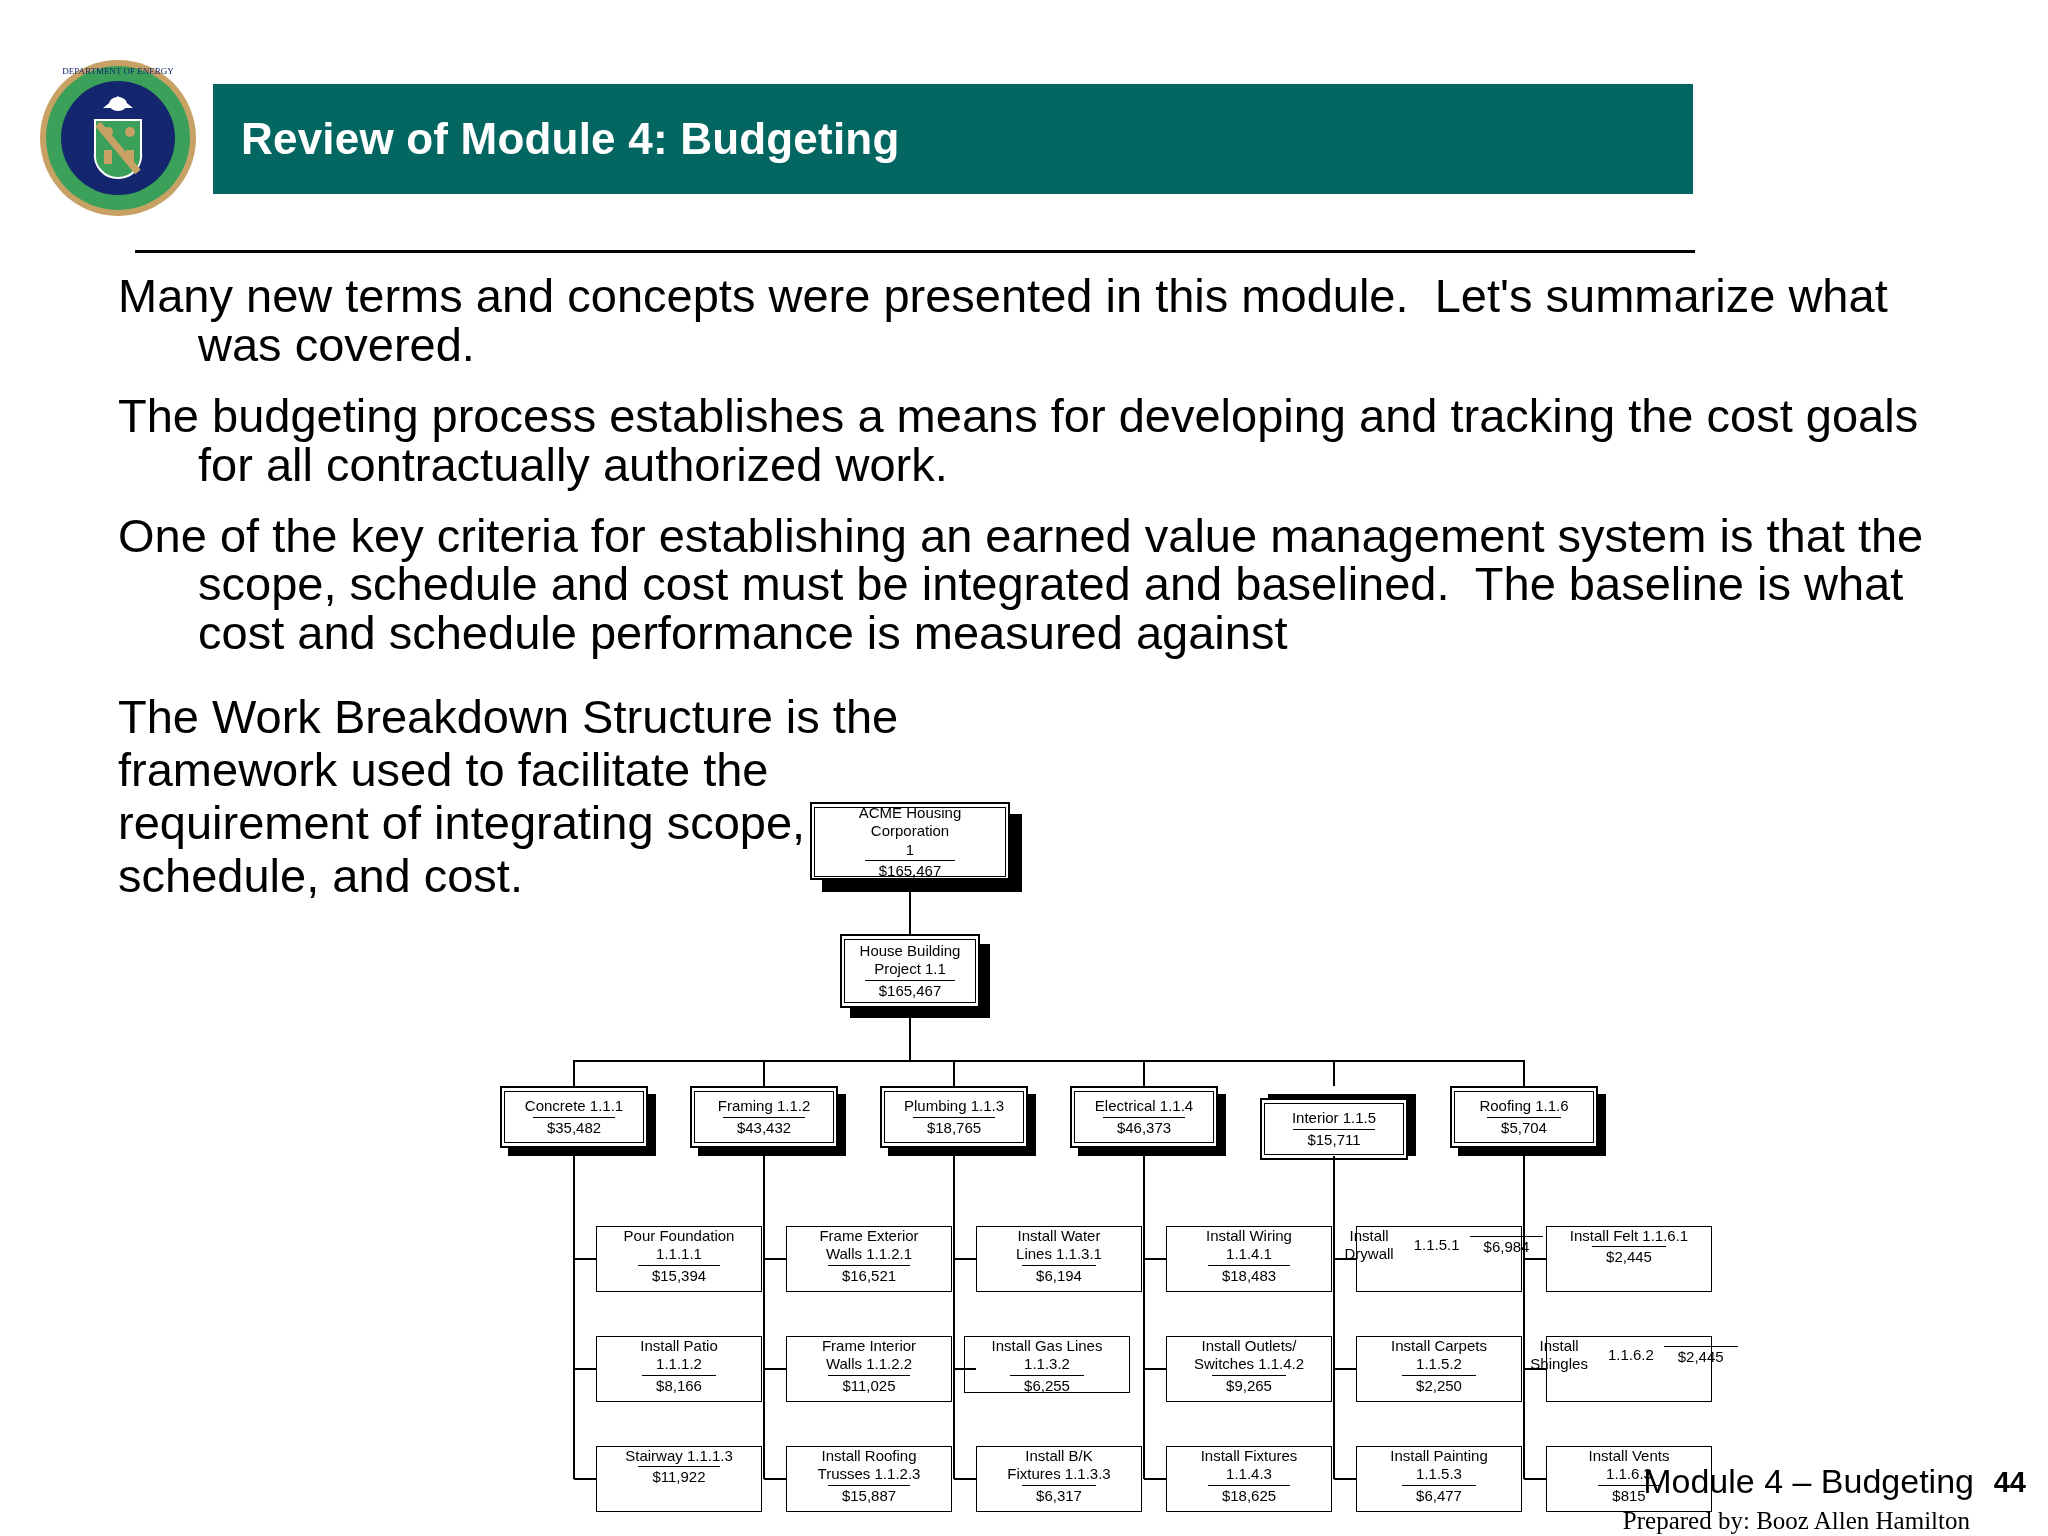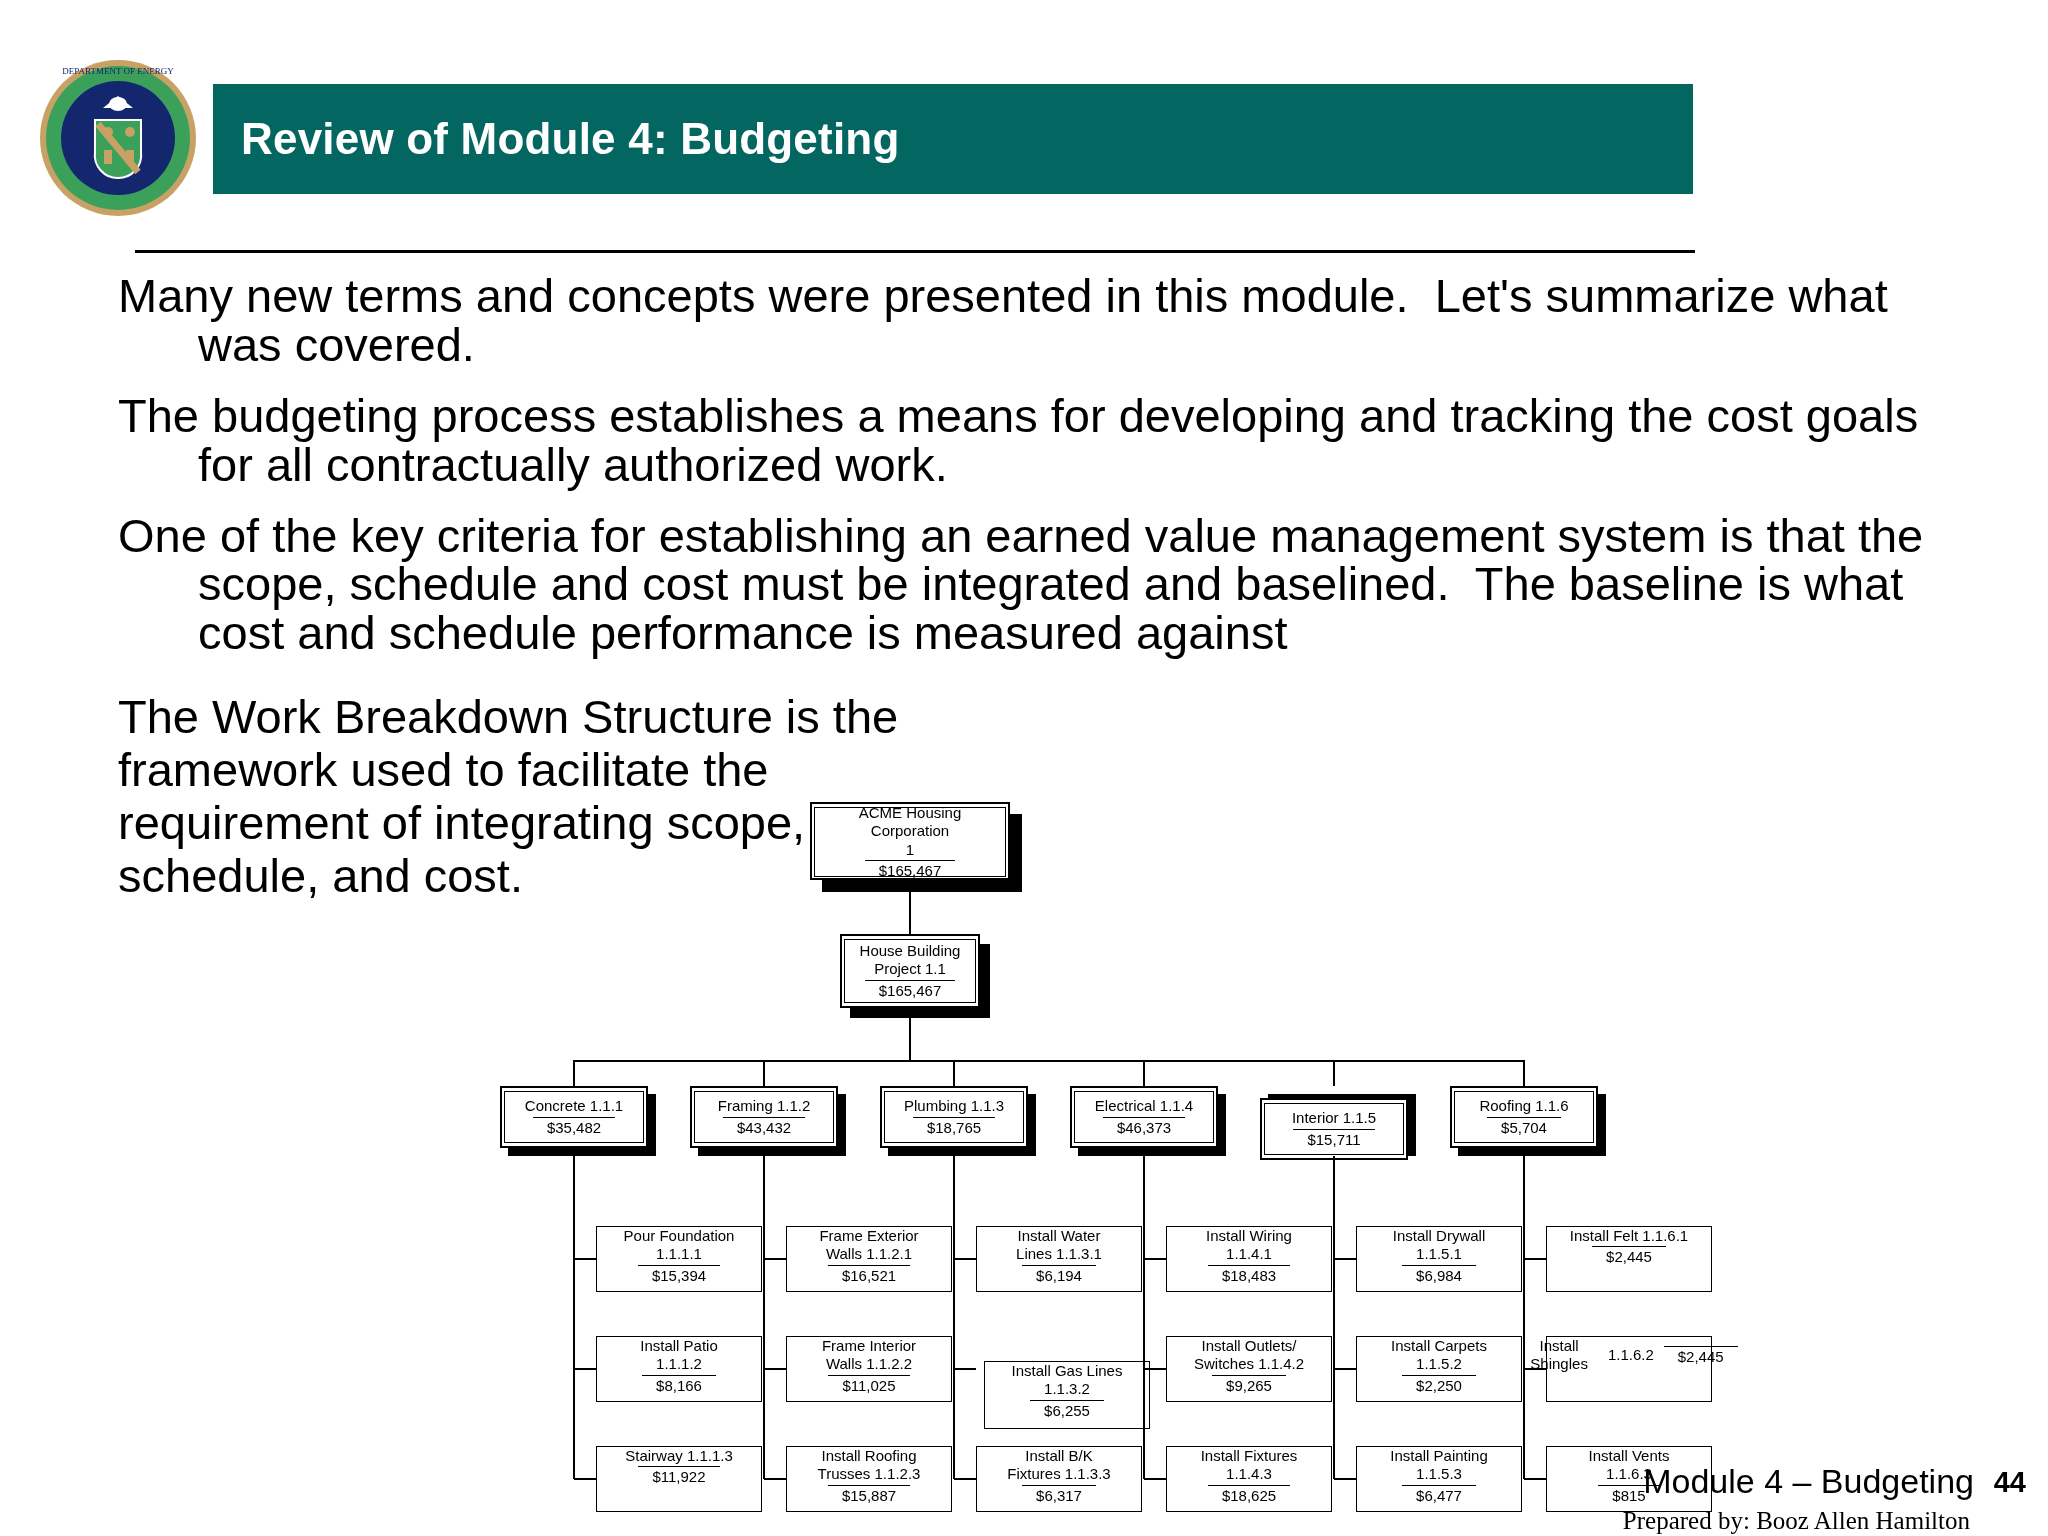--- a/index.html
+++ b/index.html
@@ -225,21 +225,21 @@
     <div class="connector v" style="left: 353px; top: 270px; width: 2px; height: 26px;"></div>
     <div class="connector v" style="left: 353px; top: 366px; width: 2px; height: 323px;"></div>
     <div class="node single" style="left: 376px; top: 436px; width: 166px; height: 66px;">
       <div style="display: flex; flex-direction: column; align-items: center; justify-content: center; width: 100%;">
         <span class="nm">Install Water</span>
         <span class="nm">Lines 1.1.3.1</span>
         <span class="amt">$6,194</span>
       </div>
     </div>
     <div class="connector h" style="left: 354px; top: 468px; width: 22px; height: 2px;"></div>
-    <div class="node single" style="left: 384px; top: 546px; width: 166px; height: 68px; margin-top: 25px;">
+    <div class="node single" style="left: 364px; top: 546px; width: 166px; height: 57px;">
       <div style="display: flex; flex-direction: column; align-items: center; justify-content: center; width: 100%;">
         <span class="nm">Install Gas Lines</span>
         <span class="nm">1.1.3.2</span>
         <span class="amt">$6,255</span>
       </div>
     </div>
     <div class="connector h" style="left: 354px; top: 578px; width: 22px; height: 2px;"></div>
     <div class="node single" style="left: 376px; top: 656px; width: 166px; height: 66px;">
       <div style="display: flex; flex-direction: column; align-items: center; justify-content: center; width: 100%;">
         <span class="nm">Install B/K</span>
@@ -284,21 +284,21 @@
     <div class="shadow" style="left: 668px; top: 304px; width: 148px; height: 62px;"></div>
     <div class="node double" style="left: 660px; top: 308px; width: 148px; height: 62px;">
       <div class="inner">
         <span class="nm">Interior 1.1.5</span>
         <span class="amt">$15,711</span>
       </div>
     </div>
     <div class="connector v" style="left: 733px; top: 270px; width: 2px; height: 26px;"></div>
     <div class="connector v" style="left: 733px; top: 366px; width: 2px; height: 323px;"></div>
     <div class="node single" style="left: 756px; top: 436px; width: 166px; height: 66px;">
-      <div style="display: flex; flex-direction: column; align-items: center; justify-content: center; width: 100%;">
+      <div style="display: flex; flex-direction: row; align-items: center; justify-content: center; width: 100%;">
         <span class="nm">Install Drywall</span>
         <span class="nm">1.1.5.1</span>
         <span class="amt">$6,984</span>
       </div>
     </div>
     <div class="connector h" style="left: 734px; top: 468px; width: 22px; height: 2px;"></div>
     <div class="node single" style="left: 756px; top: 546px; width: 166px; height: 66px;">
       <div style="display: flex; flex-direction: column; align-items: center; justify-content: center; width: 100%;">
         <span class="nm">Install Carpets</span>
         <span class="nm">1.1.5.2</span>

